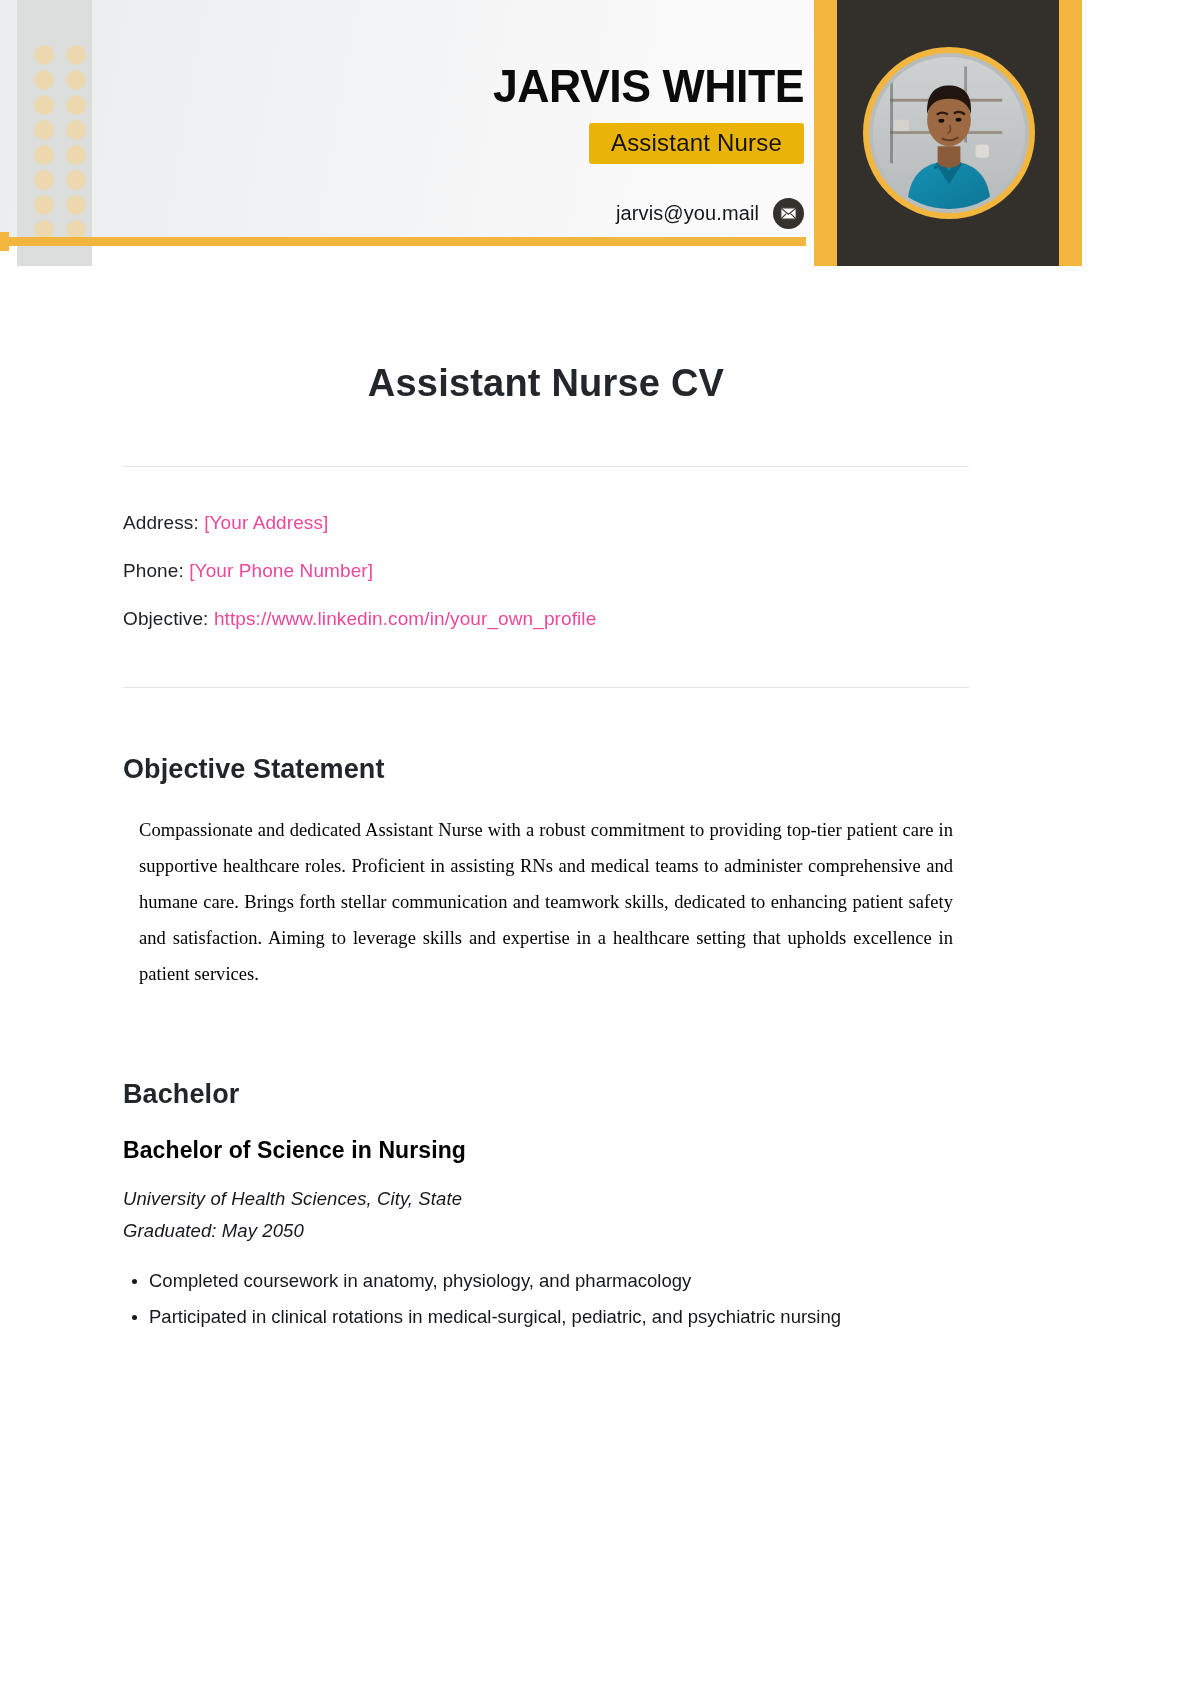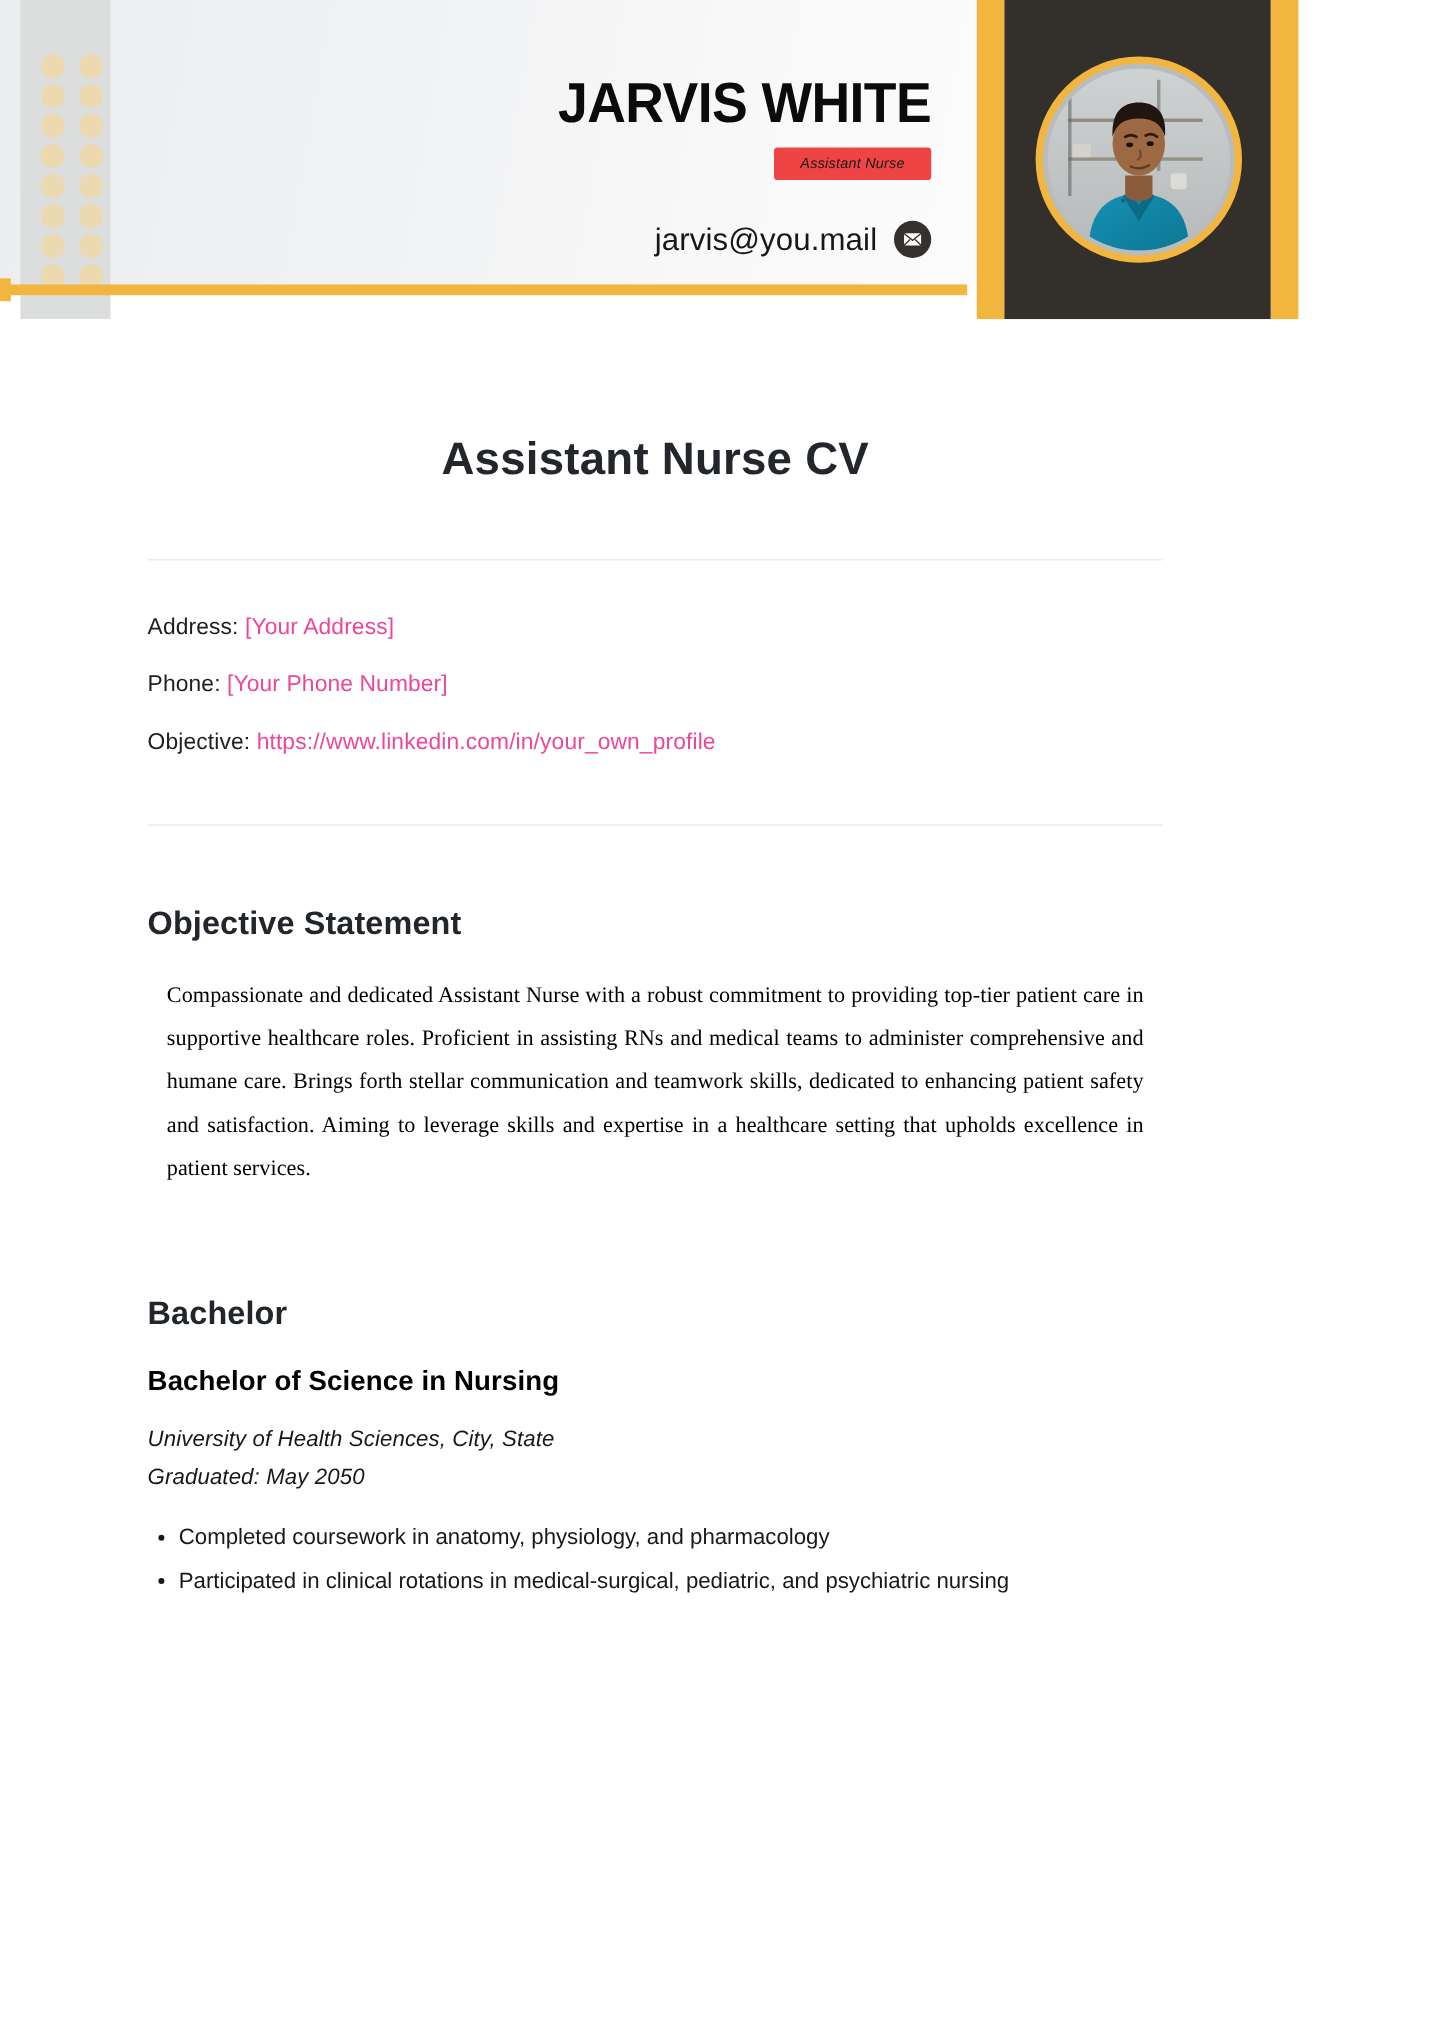--- a/index.html
+++ b/index.html
@@ -125,58 +125,57 @@
     inset: 4px;
     border-radius: 50%;
     overflow: hidden;
     background: #c3c6c6;
   }
   .photo-svg { display: block; width: 100%; height: 100%; }
 
   
   .identity {
     position: absolute;
-    right: 424px;
+    right: 396px;
     top: 62px;
     text-align: right;
     width: 520px;
   }
   .person-name {
     font-family: "Liberation Sans Narrow", "Liberation Sans", sans-serif;
     font-size: 47px;
     font-weight: bold;
     letter-spacing: -0.5px;
     line-height: 1;
     color: #0b0b0b;
     margin: 0;
     white-space: nowrap;
     transform: scaleX(0.95);
     transform-origin: right center;
   }
   .role-badge {
     display: inline-block;
     margin-top: 14px;
-    background: #ef4444;
+    background: #eab308;
     color: #141414;
-    font-size: 12px;
-    font-style: italic;
+    font-size: 24px;
     font-weight: 500;
     padding: 6px 22px 7px 22px;
     border-radius: 3px;
     letter-spacing: 0.2px;
   }
   .email-row {
     margin-top: 34px;
     display: flex;
     align-items: center;
     justify-content: flex-end;
     gap: 14px;
   }
   .email-text {
-    font-size: 26px;
+    font-size: 20px;
     color: #14181a;
     letter-spacing: 0.1px;
   }
   .mail-icon {
     width: 31px;
     height: 31px;
     border-radius: 50%;
     background: #35312d;
     display: flex;
     align-items: center;

